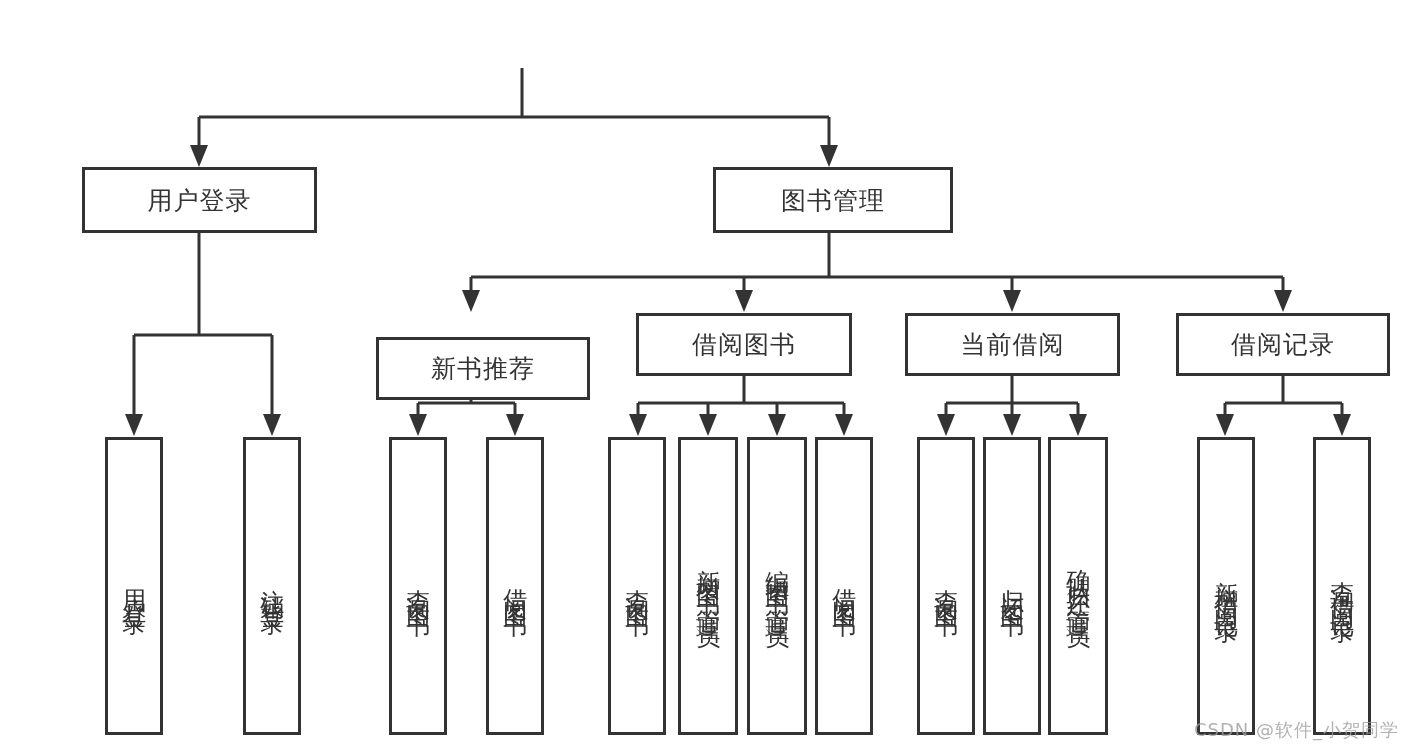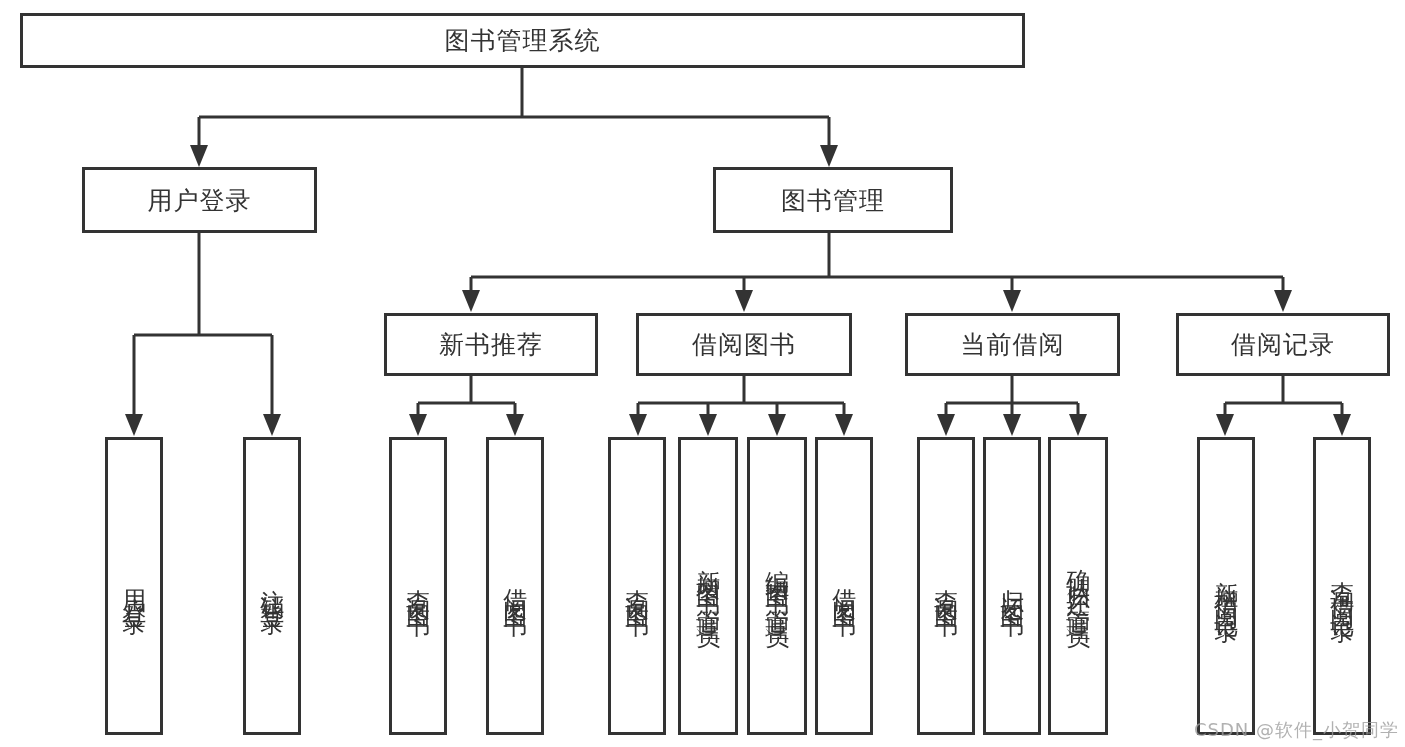--- a/index.html
+++ b/index.html
@@ -17,21 +17,21 @@
     border:3px solid #333333;
     background:#ffffff;
     display:flex;align-items:center;justify-content:center;
     color:#333333;
   }
   .hnode{font-size:25px;letter-spacing:1px;white-space:nowrap;}
   .root{left:20px;top:13px;width:1005px;height:55px;}
   .l2a{left:82px;top:167px;width:235px;height:66px;}
   .l2b{left:713px;top:167px;width:240px;height:66px;}
   .l3{top:313px;height:63px;}
-  .l3a{left:384px;width:214px;}
+  .l3a{left:376px;width:214px;margin-top:24px;}
   .l3b{left:636px;width:216px;}
   .l3c{left:905px;width:215px;}
   .l3d{left:1176px;width:214px;}
   .leaf{top:437px;height:298px;width:58px;}
   .leaf .vtext{
     writing-mode:vertical-rl;
     text-orientation:mixed;
     font-size:24px;
     letter-spacing:8px;
     line-height:1.1;
@@ -97,21 +97,20 @@
 
       <polygon points="946,436 937,414 955,414"></polygon>
       <polygon points="1012,436 1003,414 1021,414"></polygon>
       <polygon points="1078,436 1069,414 1087,414"></polygon>
 
       <polygon points="1225,436 1216,414 1234,414"></polygon>
       <polygon points="1342,436 1333,414 1351,414"></polygon>
     </g>
   </svg>
 
-  <div class="box root hnode">图书管理系统</div>
 
   <div class="box l2a hnode">用户登录</div>
   <div class="box l2b hnode">图书管理</div>
 
   <div class="box l3 l3a hnode">新书推荐</div>
   <div class="box l3 l3b hnode">借阅图书</div>
   <div class="box l3 l3c hnode">当前借阅</div>
   <div class="box l3 l3d hnode">借阅记录</div>
 
   <div class="box leaf x105">

